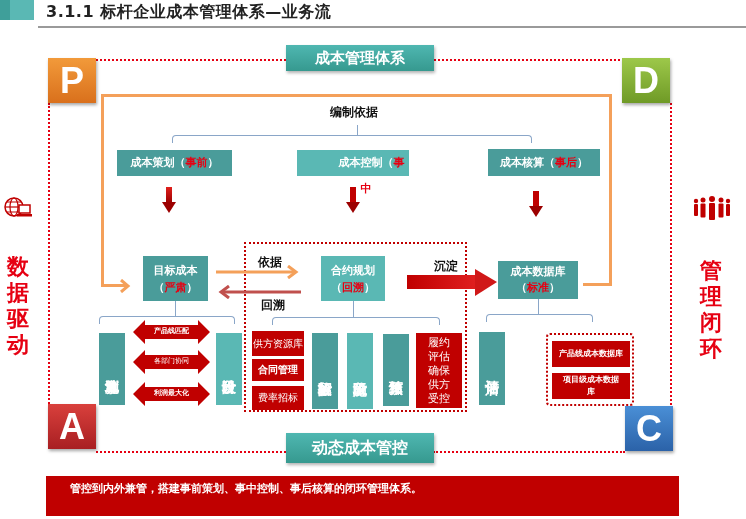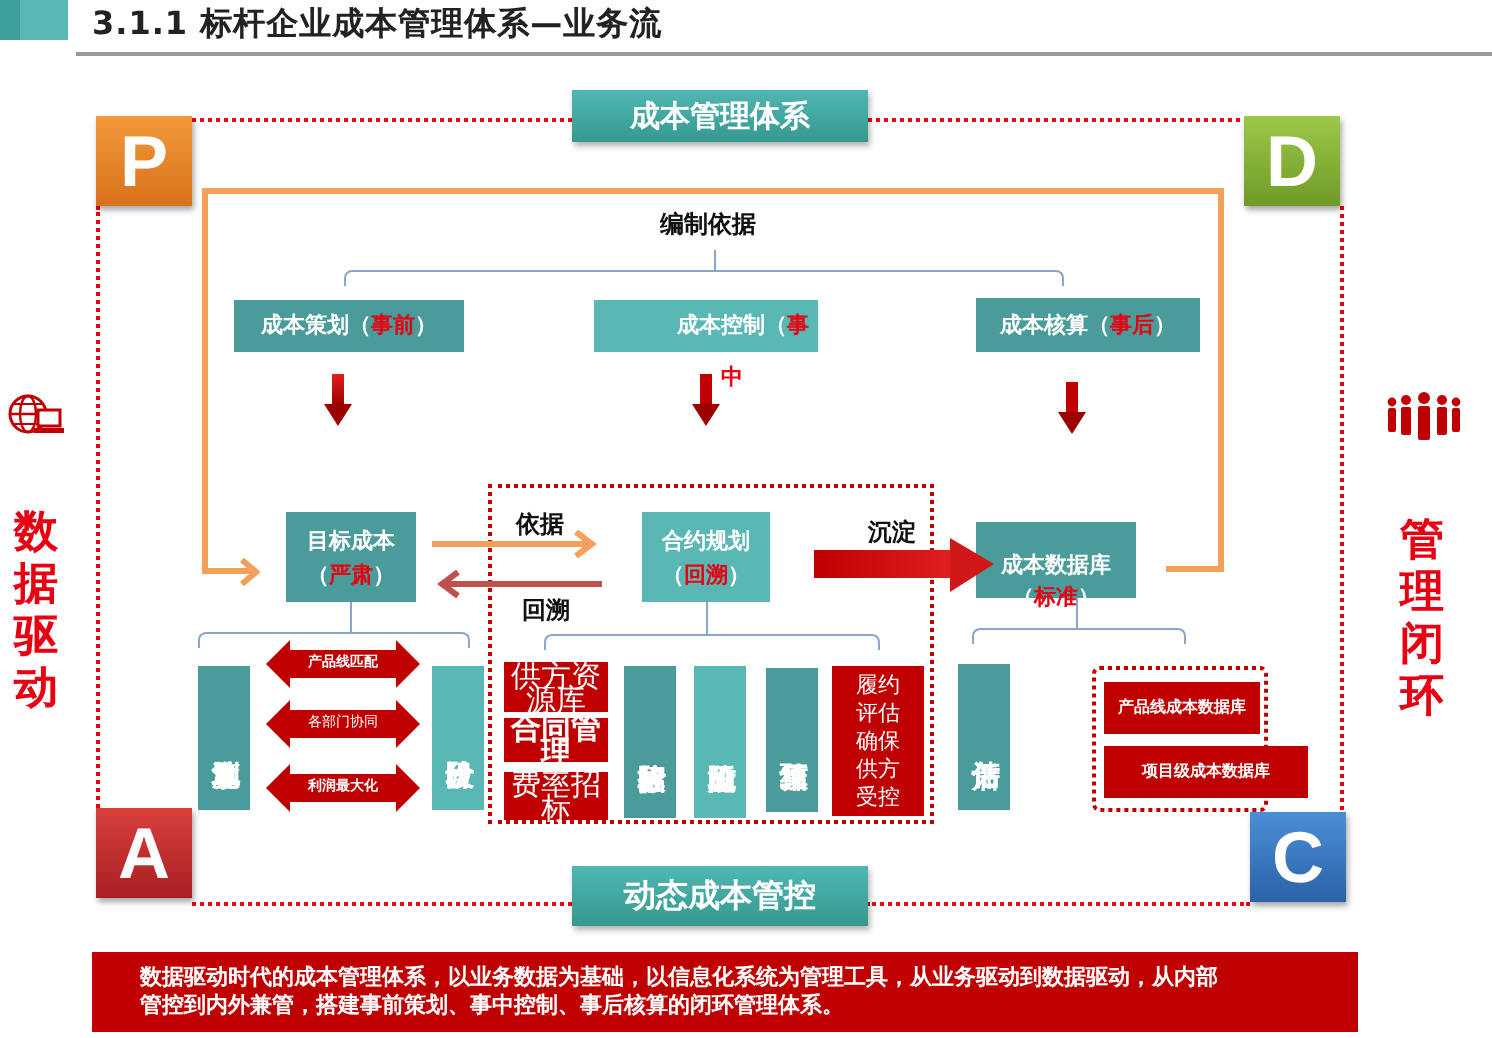--- a/index.html
+++ b/index.html
@@ -34,21 +34,21 @@
   .teal-lt { background: #5ab8b4; color: #fff; font-weight: bold; font-size: 11px; text-align: center; }
   .red-txt { color: #e60012; }
 
   .brace { border: 1px solid #8aa6c8; border-bottom: none; border-radius: 4px 4px 0 0; height: 8px; }
   .brace-stem { width: 1px; background: #8aa6c8; }
 
   .down-arrow { width: 14px; height: 26px; }
   .vtext { writing-mode: vertical-rl; text-orientation: upright; }
   .vcol { color: #fff; font-weight: bold; font-size: 14px; display: flex; align-items: center; justify-content: center; line-height: 17px; text-align: center; }
 
-  .redbox { background: #c00000; color: #fff; font-size: 15px; text-align: center; display: flex; align-items: center; justify-content: center; line-height: 12px; }
+  .redbox { background: #c00000; color: #fff; font-size: 10px; text-align: center; display: flex; align-items: center; justify-content: center; line-height: 12px; }
 
   .side-txt { color: #e60012; font-size: 22px; font-weight: bold; line-height: 26px; text-align: center; width: 26px; }
 
   .bottom-box { left: 46px; top: 476px; width: 633px; height: 40px; background: #c00000; color: #fff; font-size: 11px; font-weight: bold; padding: 6px 10px 0 24px; line-height: 14px; }
 </style>
 </head>
 <body>
 
 <div class="abs hdr-block"></div>
 <div class="abs hdr-block2"></div>
@@ -164,21 +164,21 @@
 <div class="abs" style="left:244px; top:242px; width:223px; height:170px; border:2px dotted #c00000;"></div>
 
 <div class="abs teal" style="left:143px; top:256px; width:65px; height:45px; padding-top:6px; line-height:17px; font-size:11px;">
   <div>目标成本</div>
   <div><span>（</span><span class="red-txt">严肃</span><span>）</span></div>
 </div>
 <div class="abs teal-lt" style="left:321px; top:256px; width:64px; height:45px; padding-top:6px; line-height:17px; font-size:11px;">
   <div>合约规划</div>
   <div><span>（</span><span class="red-txt">回溯</span><span>）</span></div>
 </div>
-<div class="abs teal" style="left:488px; top:261px; width:80px; height:38px; padding-top:14px; line-height:16px; font-size:11px;">
+<div class="abs teal" style="left:498px; top:261px; width:80px; height:38px; padding-top:3px; line-height:16px; font-size:11px;">
   <div>成本数据库</div>
   <div><span>（</span><span class="red-txt">标准</span><span>）</span></div>
 </div>
 
 <div class="abs" style="left:216px; top:264px;">
   <svg width="85" height="14" viewBox="0 0 85 14">
       <line x1="0" y1="7" x2="80" y2="7" stroke="#f4a05a" stroke-width="3"></line>
       <polyline points="72,1 80,7 72,13" fill="none" stroke="#f4a05a" stroke-width="3"></polyline>
     </svg>
 </div>
@@ -248,18 +248,17 @@
   <div>确保</div>
   <div>供方</div>
   <div>受控</div>
 </div>
 
 <div class="abs teal vcol" style="left:479px; top:332px; width:26px; height:73px;">
   <span class="vtext">后评估</span>
 </div>
 <div class="abs" style="left:546px; top:333px; width:88px; height:73px; border:2px dotted #c00000; border-radius:4px;"></div>
 <div class="abs redbox" style="left:552px; top:341px; width:78px; height:26px; font-size:8px; font-weight:bold; padding:0 0;">产品线成本数据库</div>
-<div class="abs redbox" style="left:552px; top:373px; width:102px; height:26px; font-size:8px; font-weight:bold; padding:0 8px;">项目级成本数据库</div>
+<div class="abs redbox" style="left:552px; top:373px; width:78px; height:26px; font-size:8px; font-weight:bold; padding:0 8px;">项目级成本数据库</div>
 
 <div class="abs bottom-box">
-  <div>数据驱动时代的成本管理体系，以业务数据为基础，以信息化系统为管理工具，从业务驱动到数据驱动，从内部</div>
   <div>管控到内外兼管，搭建事前策划、事中控制、事后核算的闭环管理体系。</div>
 </div>
 
 </body></html>

